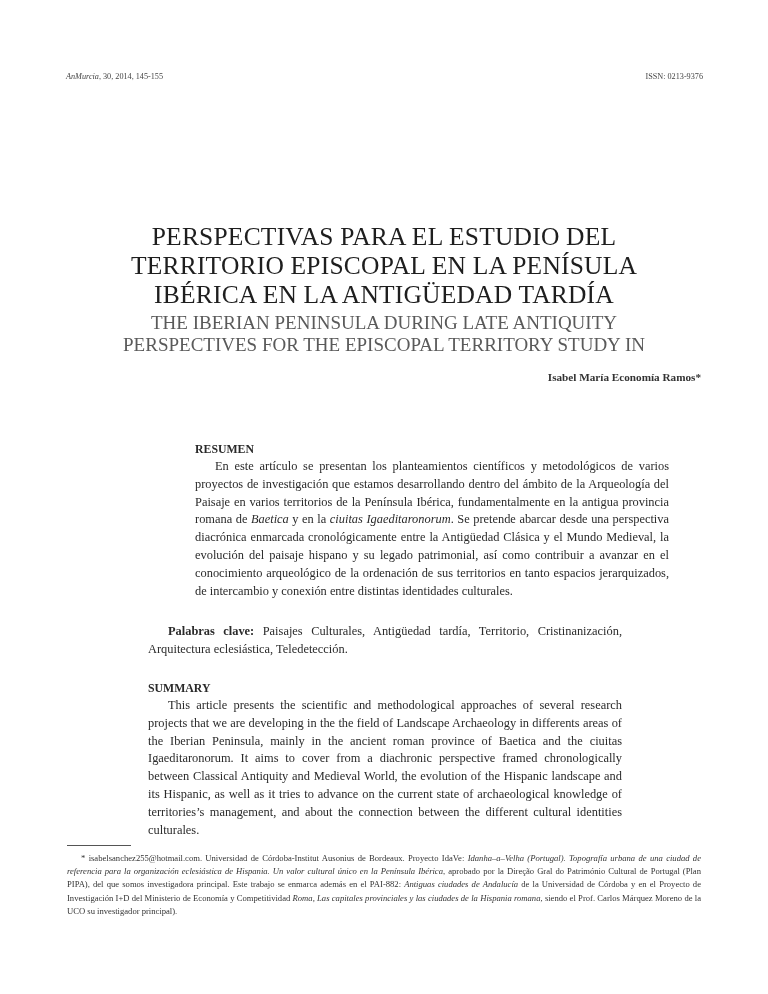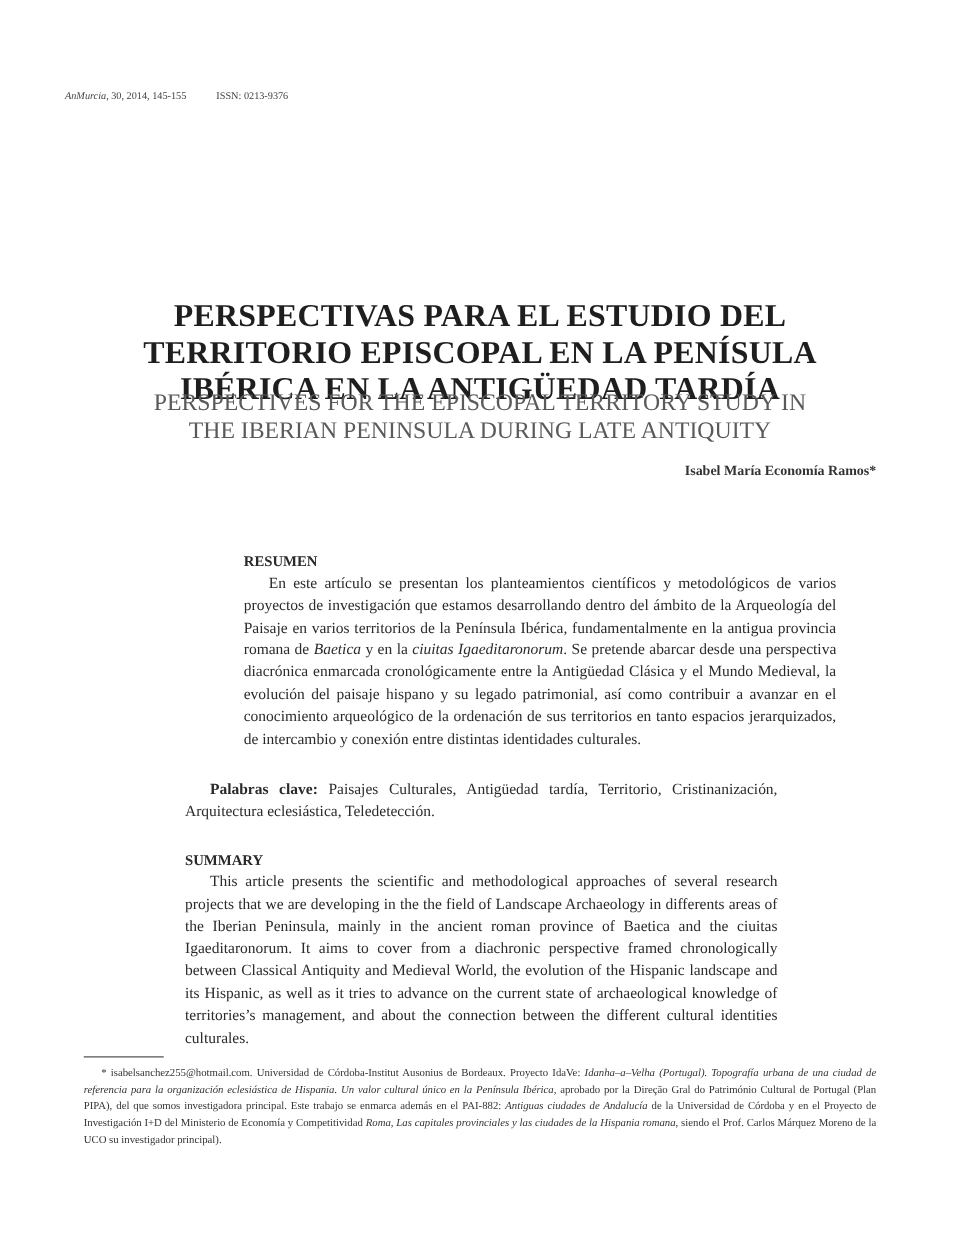--- a/index.html
+++ b/index.html
@@ -1,22 +1,22 @@
 <!DOCTYPE html>
 <html><head>
 <meta charset="utf-8">
 <style>
   html, body { margin: 0; padding: 0; background: #ffffff; }
   body { width: 768px; height: 994px; position: relative; overflow: hidden;
          font-family: "Liberation Serif", "DejaVu Serif", serif; color: #222; }
-  .running-head { position: absolute; top: 72px; left: 52px; right: 65px;
-                  font-size: 8.2px; color: #444; display: flex; justify-content: flex-start; gap: 24px; }
+  .running-head { position: absolute; top: 72px; left: 66px; right: 65px;
+                  font-size: 8.2px; color: #444; display: flex; justify-content: space-between; }
   .running-head i { font-style: italic; }
   .title { position: absolute; top: 222px; left: 60px; right: 60px; text-align: center;
-           font-size: 25.5px; line-height: 29px; color: #1e1e1e; font-weight: bold; margin: 16px; letter-spacing: 0.2px; }
+           font-size: 25.5px; line-height: 29px; color: #1e1e1e; font-weight: normal; margin: 0; letter-spacing: 0.2px; }
   .title span { display: block; }
   .subtitle { position: absolute; top: 312px; left: 60px; right: 60px; text-align: center;
               font-size: 19px; line-height: 22px; color: #5a5a5a; font-weight: normal; margin: 0; }
   .subtitle span { display: block; }
   .author { position: absolute; top: 371px; right: 67px; font-size: 11.2px; font-weight: bold; color: #333; }
   .abstract { position: absolute; left: 148px; width: 474px; font-size: 12.4px; line-height: 17.8px;
               text-align: justify; color: #2a2a2a; }
   .abstract h2 { margin: 0; font-size: 11.8px; font-weight: bold; color: #2a2a2a; line-height: 17px; }
   .abstract p { margin: 0; text-indent: 20px; }
   .resumen { top: 441px; margin-left: 47px; }
@@ -37,22 +37,22 @@
   <span>ISSN: 0213-9376</span>
 </div>
 
 <h1 class="title">
   <span>PERSPECTIVAS PARA EL ESTUDIO DEL</span>
   <span>TERRITORIO EPISCOPAL EN LA PENÍSULA</span>
   <span>IBÉRICA EN LA ANTIGÜEDAD TARDÍA</span>
 </h1>
 
 <h2 class="subtitle">
+  <span>THE IBERIAN PENINSULA DURING LATE ANTIQUITY</span>
   <span>PERSPECTIVES FOR THE EPISCOPAL TERRITORY STUDY IN</span>
-  <span>THE IBERIAN PENINSULA DURING LATE ANTIQUITY</span>
 </h2>
 
 <div class="author">Isabel María Economía Ramos*</div>
 
 <section class="abstract resumen">
   <h2>RESUMEN</h2>
   <p><span>En este artículo se presentan los planteamientos científicos y metodológicos de varios proyectos de investigación que estamos desarrollando dentro del ámbito de la Arqueología del Paisaje en varios territorios de la Península Ibérica, fundamentalmente en la antigua provincia romana de </span><i>Baetica</i><span> y en la </span><i>ciuitas Igaeditaronorum</i><span>. Se pretende abarcar desde una perspectiva diacrónica enmarcada cronológicamente entre la Antigüedad Clásica y el Mundo Medieval, la evolución del paisaje hispano y su legado patrimonial, así como contribuir a avanzar en el conocimiento arqueológico de la ordenación de sus territorios en tanto espacios jerarquizados, de intercambio y conexión entre distintas identidades culturales.</span></p>
 </section>
 
 <p class="keywords"><b>Palabras clave:</b><span> Paisajes Culturales, Antigüedad tardía, Territorio, Cristinanización, Arquitectura eclesiástica, Teledetección.</span></p>

